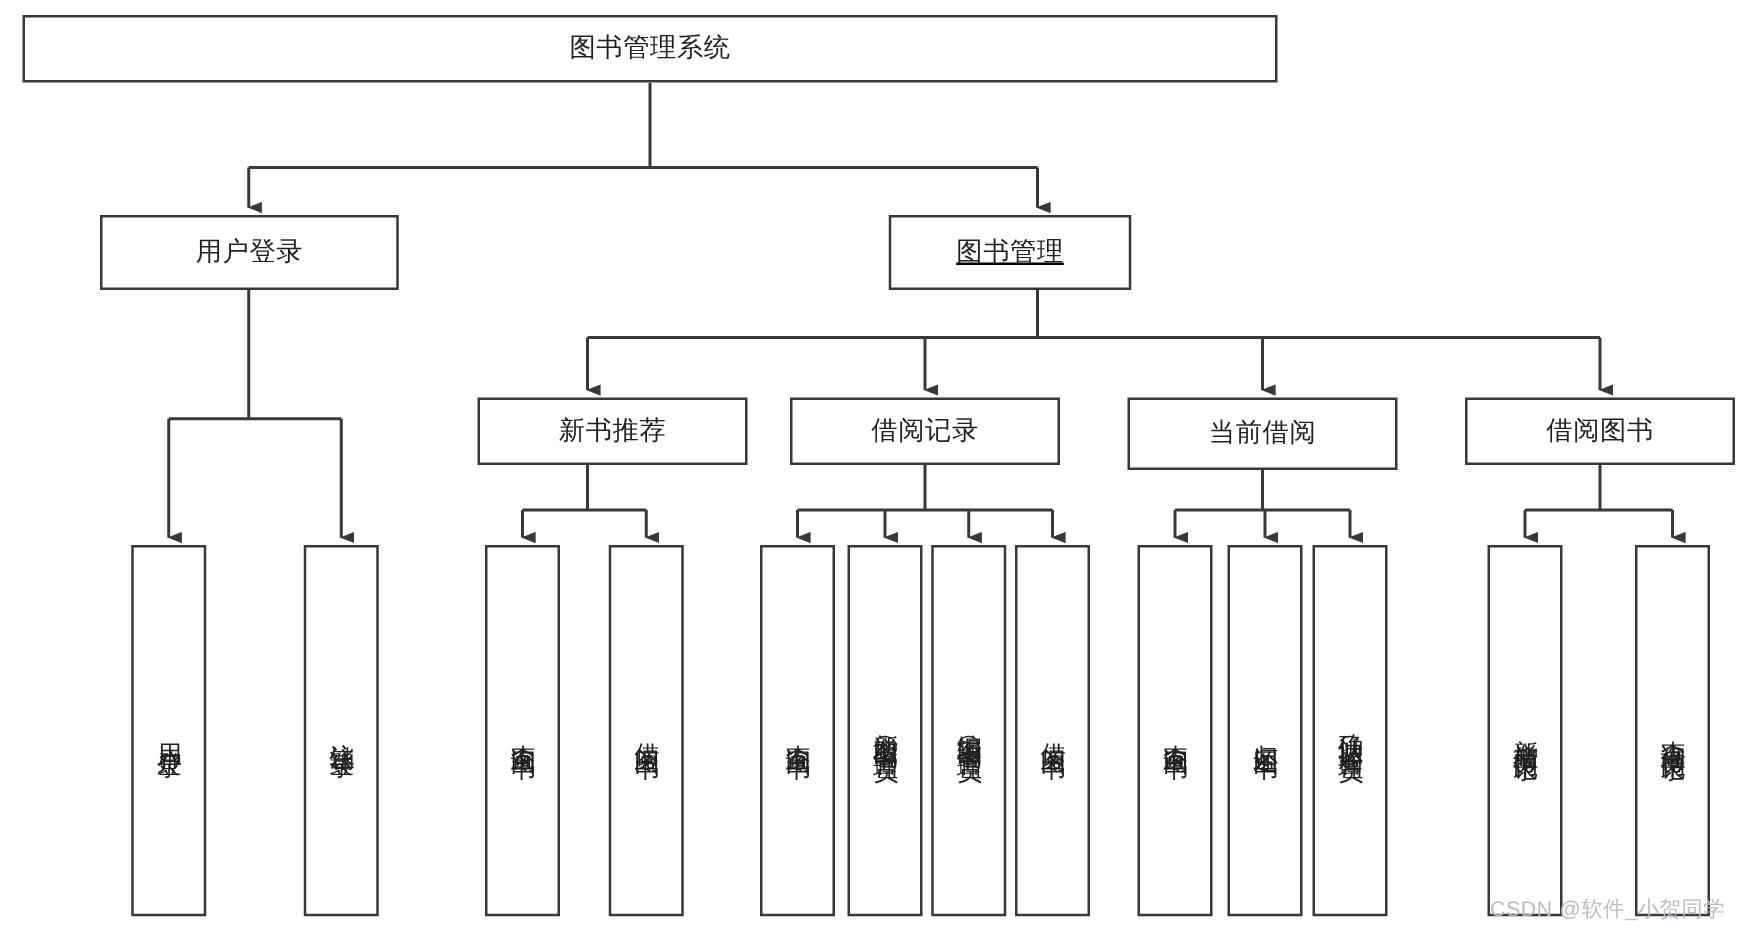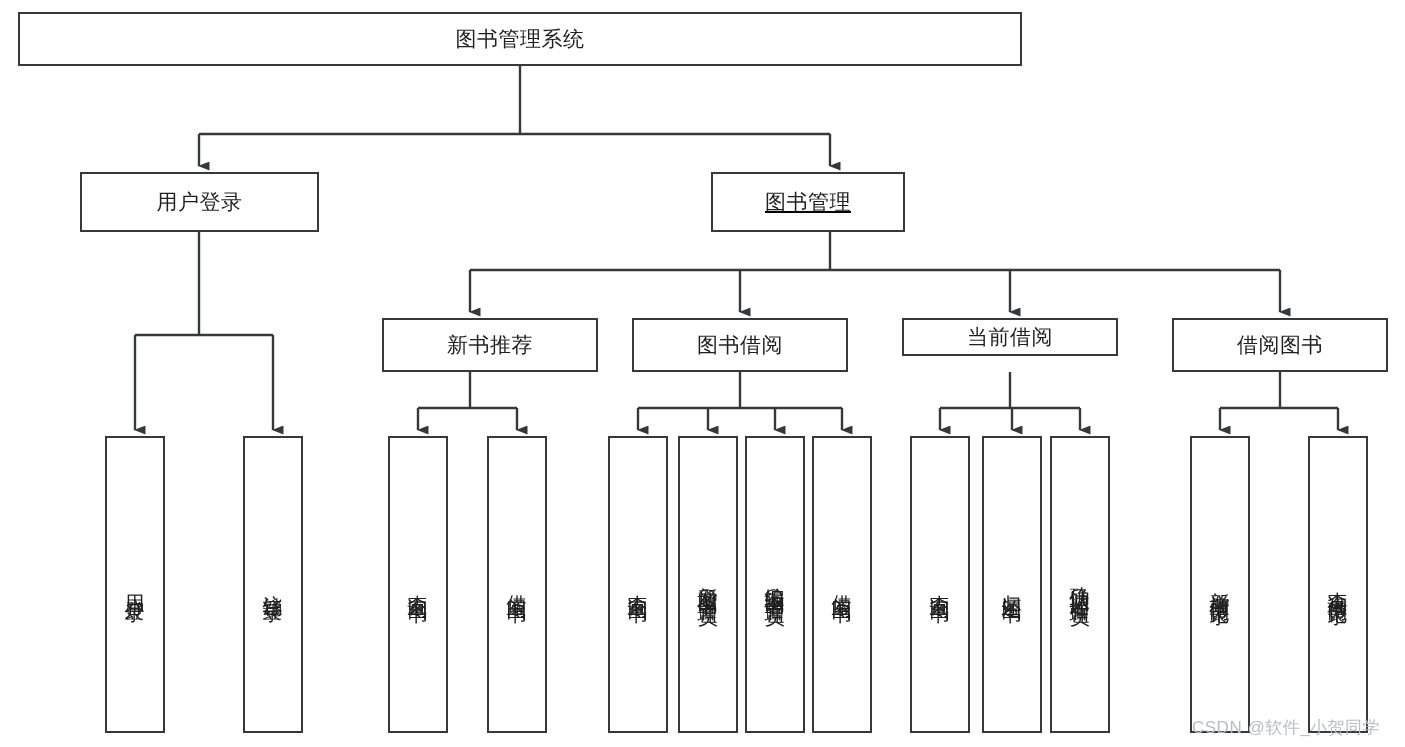--- a/index.html
+++ b/index.html
@@ -123,23 +123,23 @@
     <span class="node-label">用户登录</span>
   </div>
   <div class="node-box" id="node-l2-1" style="left: 711px; top: 172px; width: 194px; height: 60px; text-decoration: underline;">
     <span class="node-label">图书管理</span>
   </div>
 
   <div class="node-box" id="node-l3-0" style="left: 362px; top: 318px; width: 216px; height: 54px; margin-left: 20px;">
     <span class="node-label">新书推荐</span>
   </div>
   <div class="node-box" id="node-l3-1" style="left: 632px; top: 318px; width: 216px; height: 54px;">
-    <span class="node-label">图书借阅</span>
+    <span class="node-label">借阅记录</span>
   </div>
-  <div class="node-box" id="node-l3-2" style="left: 902px; top: 318px; width: 216px; height: 38px;">
+  <div class="node-box" id="node-l3-2" style="left: 902px; top: 318px; width: 216px; height: 58px;">
     <span class="node-label">当前借阅</span>
   </div>
   <div class="node-box" id="node-l3-3" style="left: 1172px; top: 318px; width: 216px; height: 54px;">
     <span class="node-label">借阅图书</span>
   </div>
 
   <div class="node-box vertical" id="node-leaf-0" style="left: 105px; top: 436px; width: 60px; height: 297px;">
     <span class="node-label">用户登录</span>
   </div>
   <div class="node-box vertical" id="node-leaf-1" style="left: 243px; top: 436px; width: 60px; height: 297px;">

